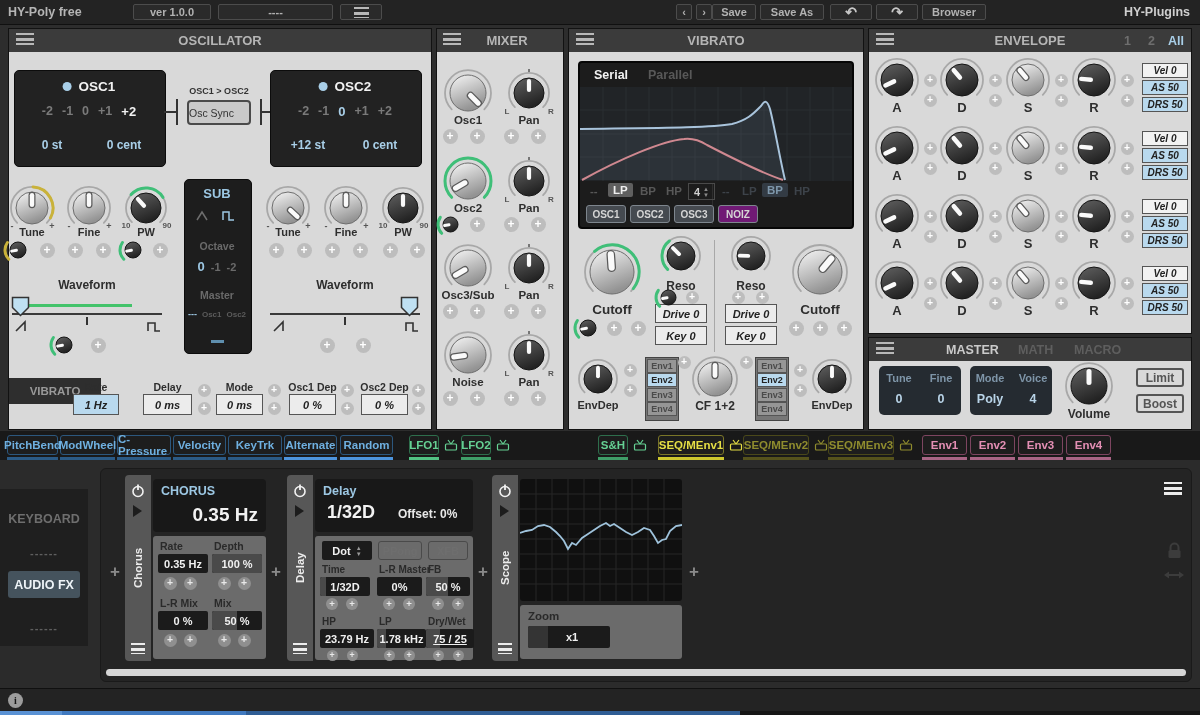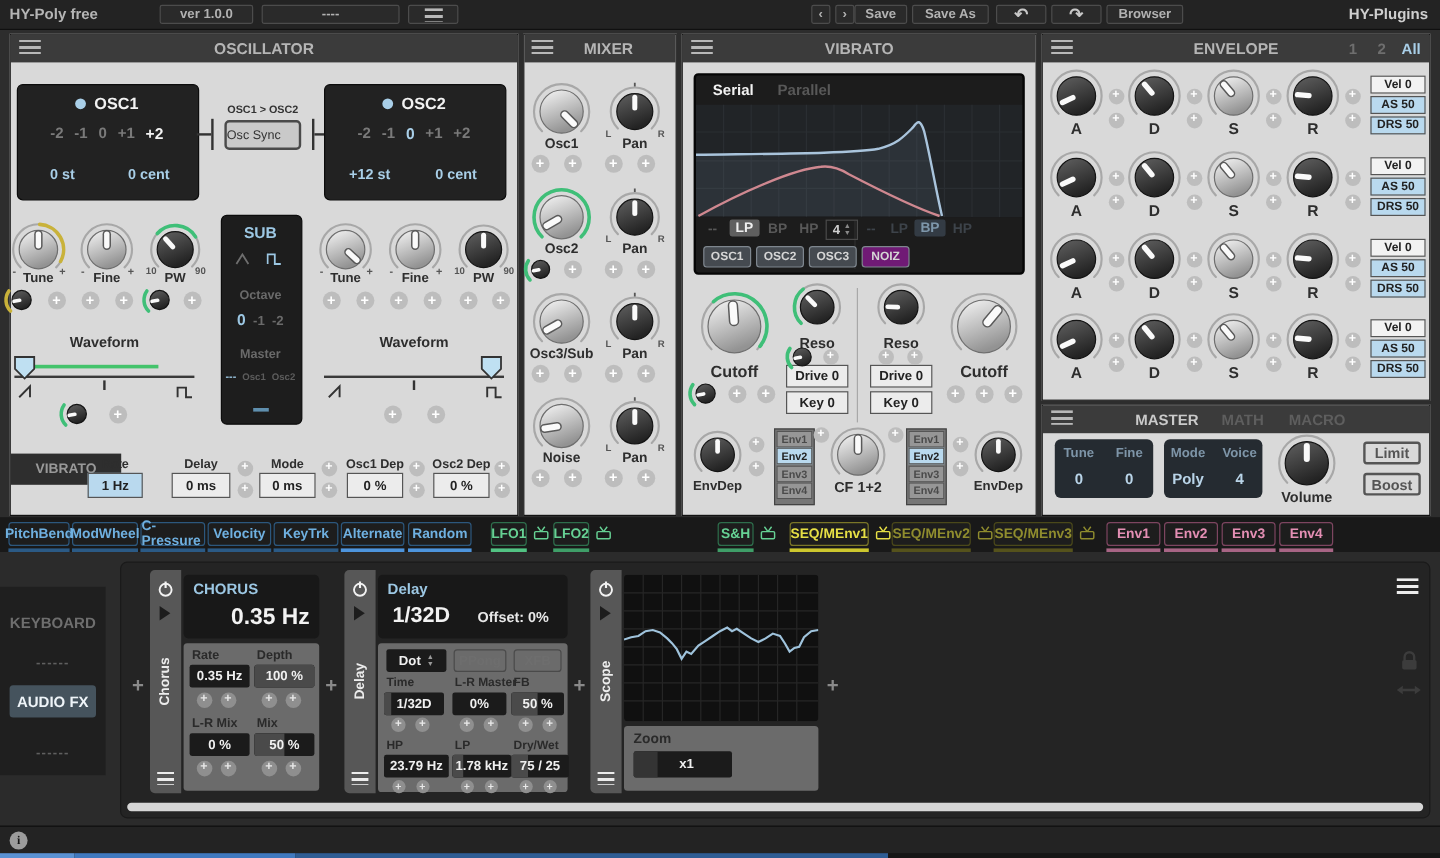--- a/index.html
+++ b/index.html
@@ -5,21 +5,21 @@
   html,body{margin:0;padding:0;background:#2d2d2d;}
   #app{position:relative;width:1200px;height:715px;background:#2d2d2d;font-family:"Liberation Sans",sans-serif;overflow:hidden;}
   .abs{position:absolute;}
   .ct{transform:translateX(-50%);white-space:nowrap;}
   .tbox{position:absolute;top:4px;height:16px;background:#2a2a2a;border:1px solid #4c4c4c;border-radius:2px;color:#b2b2b2;font-size:11px;font-weight:700;display:flex;align-items:center;justify-content:center;box-sizing:border-box;}
   .panel{position:absolute;background:#d9d9d9;border:1px solid #121212;box-sizing:border-box;}
   .phead{position:absolute;left:0;top:0;right:0;height:23px;background:#3b3b3b;color:#b5b5b5;font-weight:700;font-size:13px;display:flex;align-items:center;justify-content:center;}
   .bars{background:repeating-linear-gradient(to bottom,#b8b8b8 0 2.4px,rgba(0,0,0,0) 2.4px 5.2px);}
   .barsW{background:repeating-linear-gradient(to bottom,#ececec 0 2.4px,rgba(0,0,0,0) 2.4px 5.2px);}
   .dkbox{position:absolute;background:#222;border-radius:5px;}
-  .fld{position:absolute;background:#ececec;border:1px solid #555;box-sizing:border-box;color:#222;font-weight:700;font-size:11px;display:flex;align-items:center;justify-content:center;}
+  .fld{position:absolute;background:#ececec;border:1px solid #555;box-sizing:border-box;color:#222;font-weight:700;font-size:11px;display:flex;align-items:center;justify-content:center;font-style:italic;}
   .dfld{position:absolute;background:#1b1b1b;border-radius:2px;color:#f0f0f0;font-weight:700;font-size:11px;display:flex;align-items:center;justify-content:center;overflow:hidden;}
   .lb{position:absolute;font-weight:700;color:#2e2e2e;white-space:nowrap;}
   .plus{position:absolute;border-radius:50%;display:flex;align-items:center;justify-content:center;font-weight:700;color:#fff;background:#bdbdbd;line-height:1;}
   .modbtn{position:absolute;box-sizing:border-box;border:1px solid;border-radius:3px;font-weight:700;font-size:11.5px;display:flex;align-items:center;justify-content:center;background:rgba(255,255,255,0.02);}
   .fillbar{position:absolute;left:0;top:0;bottom:0;background:#4a4a4a;}
   .fv{position:relative;z-index:1;}
 </style>
 </head>
 <body>
 
@@ -896,19 +896,19 @@
     <div class="plus" style="left: 326.5px; top: 649.5px; width: 11px; height: 11px; font-size: 8.8px; background: rgb(143, 143, 143); color: rgb(232, 232, 232);">+</div>
     <div class="plus" style="left: 346.5px; top: 649.5px; width: 11px; height: 11px; font-size: 8.8px; background: rgb(143, 143, 143); color: rgb(232, 232, 232);">+</div>
     <div class="lb" style="left: 379px; top: 616px; color: rgb(42, 42, 42); font-size: 10px;">LP</div>
     <div class="dfld" style="left: 377px; top: 629px; width: 49px; height: 19px;">
       <div class="fillbar" style="width: 18%;"></div>
       <span class="fv">1.78 kHz</span>
     </div>
     <div class="plus" style="left: 383.5px; top: 649.5px; width: 11px; height: 11px; font-size: 8.8px; background: rgb(143, 143, 143); color: rgb(232, 232, 232);">+</div>
     <div class="plus" style="left: 403.5px; top: 649.5px; width: 11px; height: 11px; font-size: 8.8px; background: rgb(143, 143, 143); color: rgb(232, 232, 232);">+</div>
     <div class="lb" style="left: 428px; top: 616px; color: rgb(42, 42, 42); font-size: 10px;">Dry/Wet</div>
-    <div class="dfld" style="left: 426px; top: 629px; width: 48px; height: 19px;">
+    <div class="dfld" style="left: 426px; top: 629px; width: 48px; height: 19px; text-decoration: underline;">
       <div class="fillbar" style="width: 30%;"></div>
       <span class="fv">75 / 25</span>
     </div>
     <div class="plus" style="left: 432.5px; top: 649.5px; width: 11px; height: 11px; font-size: 8.8px; background: rgb(143, 143, 143); color: rgb(232, 232, 232);">+</div>
     <div class="plus" style="left: 452.5px; top: 649.5px; width: 11px; height: 11px; font-size: 8.8px; background: rgb(143, 143, 143); color: rgb(232, 232, 232);">+</div>
   </div>
 
 </body></html>

